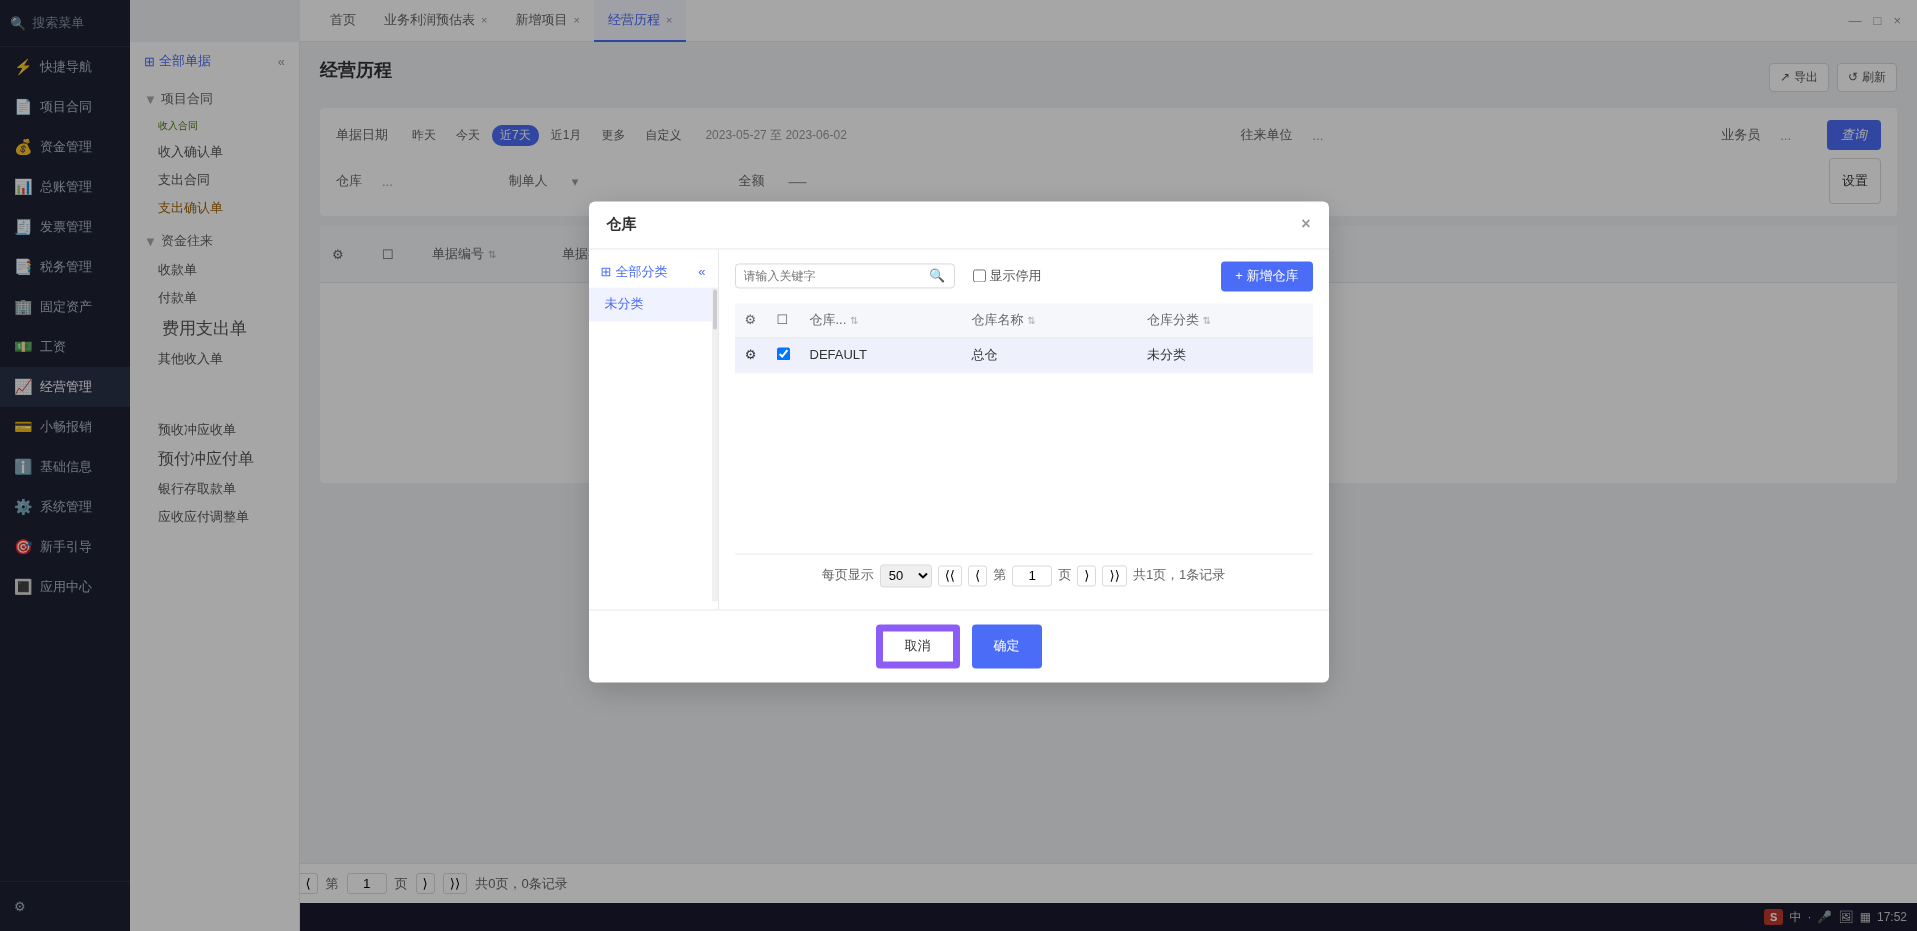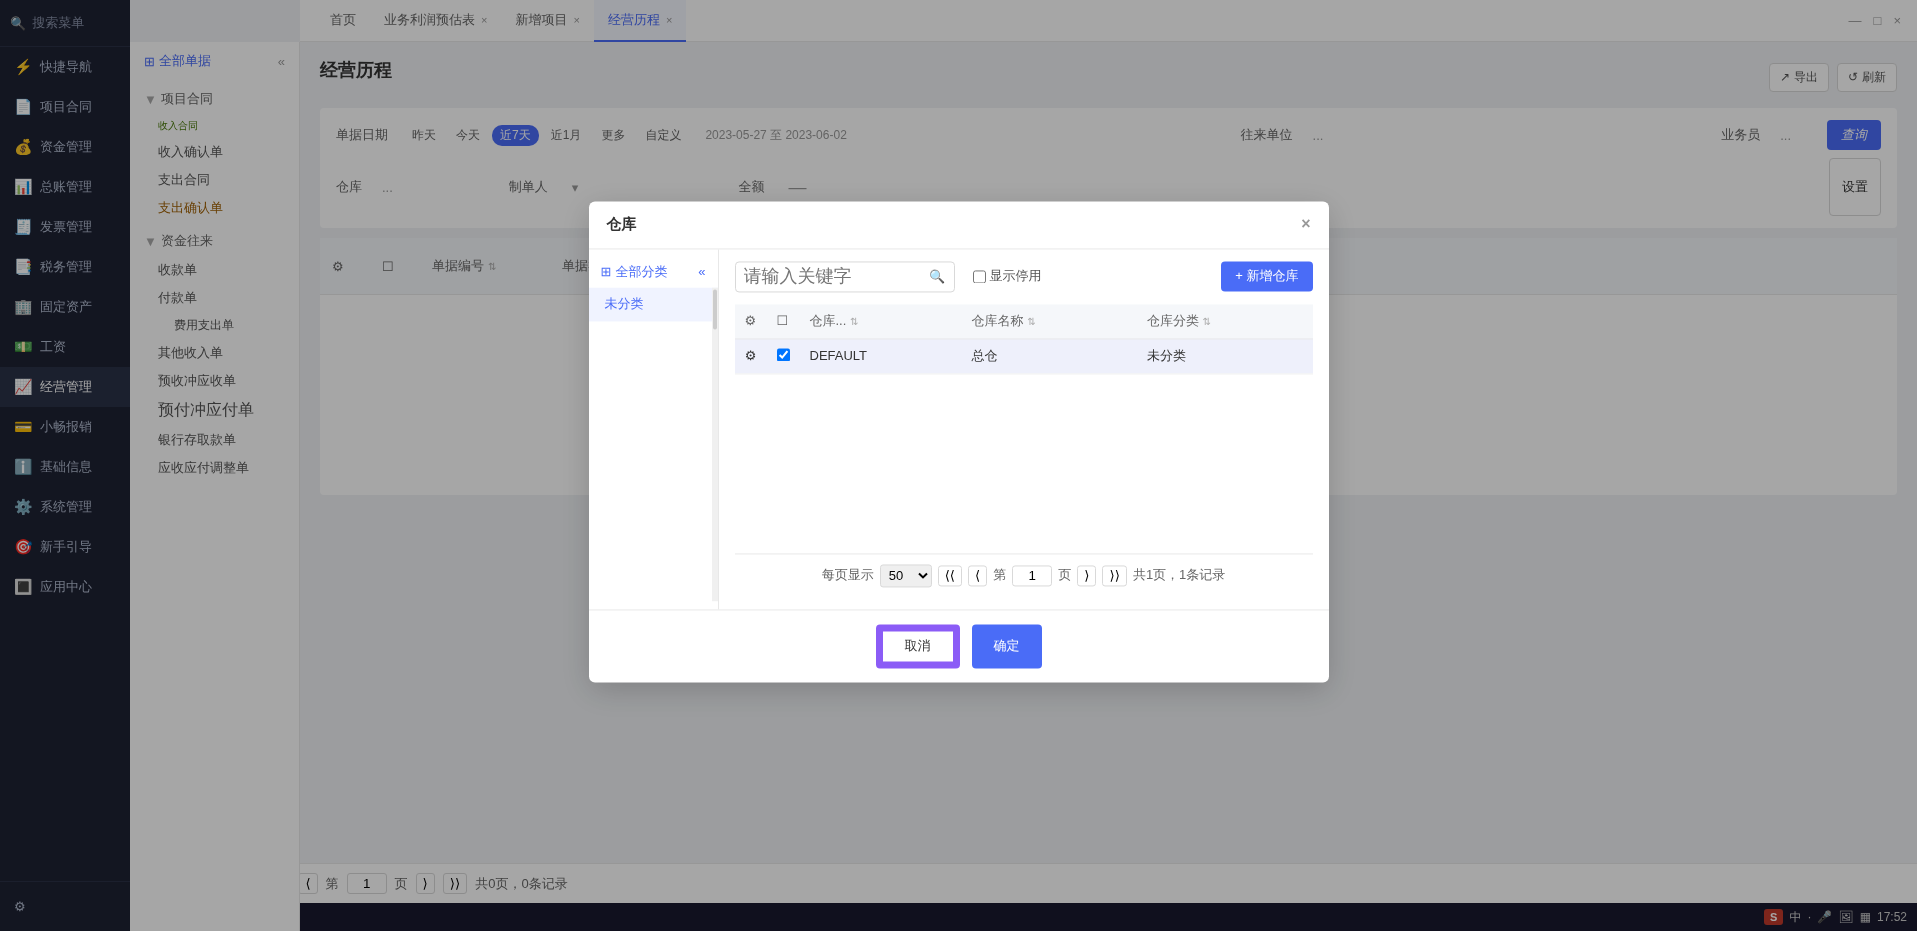--- a/index.html
+++ b/index.html
@@ -59,21 +59,21 @@
     .filter-label { color: #666; font-size: 13px; white-space: nowrap; }
     .date-range-btns { display: flex; gap: 4px; }
     .date-btn {
       padding: 2px 8px; border-radius: 3px; cursor: pointer;
       font-size: 12px; color: #666; background: transparent; border: none;
     }
     .date-btn.active { background: #4a6cf7; color: #fff; border-radius: 10px; }
     .date-range-text { font-size: 12px; color: #999; }
     .filter-dots { color: #999; cursor: pointer; margin: 0 4px; }
     .btn-primary { background: #4a6cf7; color: #fff; border: none; padding: 6px 14px; border-radius: 4px; cursor: pointer; font-size: 13px; }
-    .btn-default { background: #fff; color: #333; border: 1px solid #d9d9d9; padding: 19px 12px; border-radius: 4px; cursor: pointer; font-size: 13px; }
+    .btn-default { background: #fff; color: #333; border: 1px solid #d9d9d9; padding: 13px 12px; border-radius: 4px; cursor: pointer; font-size: 13px; }
 
     
     .data-table { background: #fff; border-radius: 4px; }
     .th { padding: 10px 12px; font-size: 13px; color: #666; display: flex; align-items: center; gap: 4px; }
 
     
     .bottom-bar {
       background: #fff; padding: 8px 16px; display: flex; align-items: center;
       gap: 8px; border-top: 1px solid #e8e8e8; font-size: 13px; color: #666;
       position: fixed; bottom: 28px; left: 130px; right: 0;
@@ -119,21 +119,21 @@
     }
     .left-panel-item {
       padding: 8px 16px; font-size: 13px; color: #333; cursor: pointer;
     }
     .left-panel-item.active { background: #f0f3ff; color: #4a6cf7; }
 
     
     .right-panel { flex: 1; display: flex; flex-direction: column; padding: 12px 16px; }
     .right-panel-toolbar { display: flex; align-items: center; gap: 8px; margin-bottom: 12px; }
     .search-input-wrap { display: flex; align-items: center; border: 1px solid #d9d9d9; border-radius: 4px; padding: 4px 8px; flex: 1; max-width: 220px; }
-    .search-input { border: none; outline: none; font-size: 18px; width: 100%; background: transparent; }
+    .search-input { border: none; outline: none; font-size: 12px; width: 100%; background: transparent; }
     .checkbox-label { display: flex; align-items: center; gap: 4px; font-size: 13px; color: #555; cursor: pointer; margin-left: 10px; }
 
     
     .modal-table { width: 100%; border-collapse: collapse; font-size: 13px; }
     .modal-table th { background: #f5f7fa; padding: 8px 10px; text-align: left; color: #666; font-weight: normal; border-bottom: 1px solid #e8e8e8; white-space: nowrap; }
     .modal-table td { padding: 8px 10px; border-bottom: 1px solid #f0f0f0; color: #333; }
     .modal-table tr.selected td { background: #eef0fb; }
     .sort-icon { color: #aaa; font-size: 10px; }
 
     
@@ -237,23 +237,23 @@
     <div style="padding:5px 28px;font-size:10px;color:#4d7c0f;cursor:pointer;">收入合同</div>
     <div style="padding:5px 28px;font-size:13px;color:#555;cursor:pointer;">收入确认单</div>
     <div style="padding:5px 28px;font-size:13px;color:#555;cursor:pointer;">支出合同</div>
     <div style="padding:5px 28px;font-size:13px;color:#a16207;cursor:pointer;">支出确认单</div>
 
     <div style="padding:6px 14px;font-size:13px;color:#666;display:flex;align-items:center;gap:4px;margin-top:4px;">
       <span style="color:#aaa;">▼</span> 资金往来
     </div>
     <div style="padding:5px 28px;font-size:13px;color:#555;cursor:pointer;">收款单</div>
     <div style="padding:5px 28px;font-size:13px;color:#555;cursor:pointer;">付款单</div>
-    <div style="padding:5px 44px;font-size:12px;color:#555;cursor:pointer;">费用支出单</div>
+    <div style="padding:5px 32px;font-size:17px;color:#555;cursor:pointer;">费用支出单</div>
     <div style="padding:5px 28px;font-size:13px;color:#555;cursor:pointer;">其他收入单</div>
-    <div style="padding:5px 28px;font-size:13px;color:#555;cursor:pointer;">预收冲应收单</div>
+    <div style="padding:5px 28px;font-size:13px;color:#555;cursor:pointer;margin-top:43px;">预收冲应收单</div>
     <div style="padding:5px 28px;font-size:16px;color:#555;cursor:pointer;">预付冲应付单</div>
     <div style="padding:5px 28px;font-size:13px;color:#555;cursor:pointer;">银行存取款单</div>
     <div style="padding:5px 28px;font-size:13px;color:#555;cursor:pointer;">应收应付调整单</div>
   </div>
 </div>
 
 <div class="main-area" style="margin-left:300px;">
 
   <div class="top-tabs">
     <div class="tab-item">

